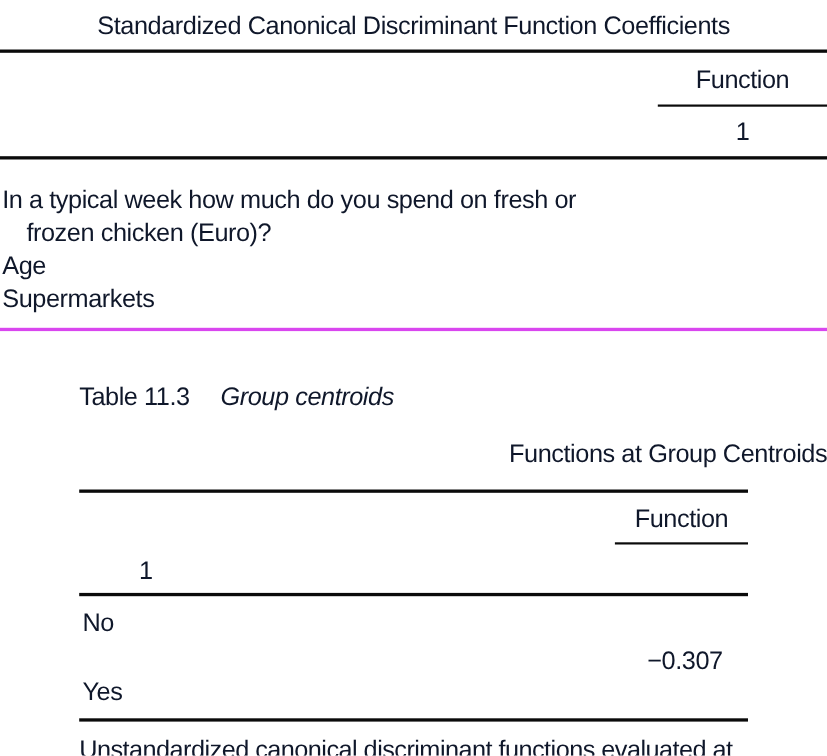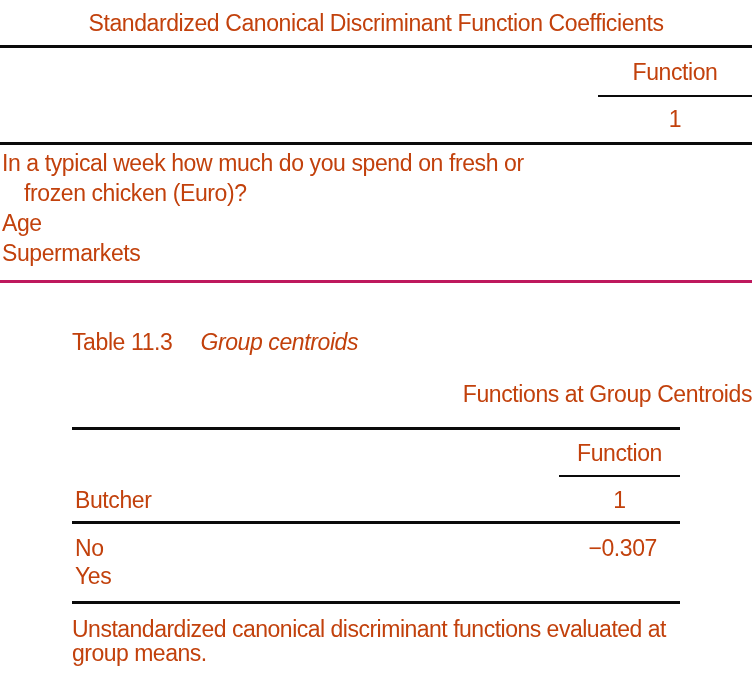--- a/index.html
+++ b/index.html
@@ -2,21 +2,21 @@
 <html><head>
 <meta charset="utf-8">
 <style>
   * { box-sizing: border-box; margin: 0; padding: 0; }
   html, body { background: #ffffff; }
   .page {
     position: relative;
     width: 752px;
     height: 687px;
     background: #ffffff;
-    color: #c2410c;
+    color: #0f172a;
     font-family: "Liberation Sans", sans-serif;
     font-size: 23px;
     letter-spacing: -0.4px;
     overflow: hidden;
   }
 
   
   .t1-title {
     height: 48px;
     padding-top: 8px;
@@ -30,23 +30,23 @@
     border-bottom: 3px solid #0a0a0a;
   }
   .t1-func-col { width: 154px; text-align: center; }
   .t1-func-label {
     height: 49px;
     line-height: 49px;
     border-bottom: 2px solid #0a0a0a;
   }
   .t1-func-sub { height: 45px; line-height: 45px; }
   .t1-body {
-    padding: 3px 0 12px 2px;
+    padding: 21px 0 12px 2px;
     line-height: 30px;
-    border-bottom: 3px solid #be185d;
+    border-bottom: 3px solid #d946ef;
   }
   .row { display: flex; align-items: flex-start; }
   .row .lbl { flex: 1; }
   .row .val { width: 150px; text-align: right; padding-right: 44px; }
   .wrap-indent { padding-left: 22px; }
 
   
   .caption { margin: 46px 0 0 72px; line-height: 26px; }
   .cap-italic { font-style: italic; margin-left: 28px; }
 
@@ -66,21 +66,21 @@
   }
   .t2-subrow {
     display: flex;
     height: 47px;
     line-height: 47px;
     border-bottom: 3px solid #0a0a0a;
   }
   .t2-rowheader { flex: 1; padding-left: 3px; }
   .t2-body { padding: 10px 0 11px 0; line-height: 28px; }
   .t2-body .lbl { flex: 1; padding-left: 3px; }
-  .t2-body .val { width: 140px; text-align: right; padding-right: 23px; }
+  .t2-body .val { width: 140px; text-align: right; padding-right: 23px; margin-top: 34px; }
   .t2-footnote {
     margin: 13px 72px 0 72px;
     font-size: 23px;
     letter-spacing: -0.5px;
     line-height: 24px;
   }
 </style>
 </head>
 <body>
 
@@ -117,21 +117,20 @@
   </div>
 
   <section>
     <div class="t2-title">Functions at Group Centroids</div>
 
     <div class="t2-box">
       <div class="t2-funcrow">
         <div class="t2-col t2-func-label">Function</div>
       </div>
       <div class="t2-subrow">
-        <div class="t2-rowheader">Butcher</div>
         <div class="t2-col">1</div>
       </div>
       <div class="t2-body">
         <div class="row">
           <div class="lbl">No</div>
           <div class="val">−0.307</div>
         </div>
         <div class="row">
           <div class="lbl">Yes</div>
         </div>

